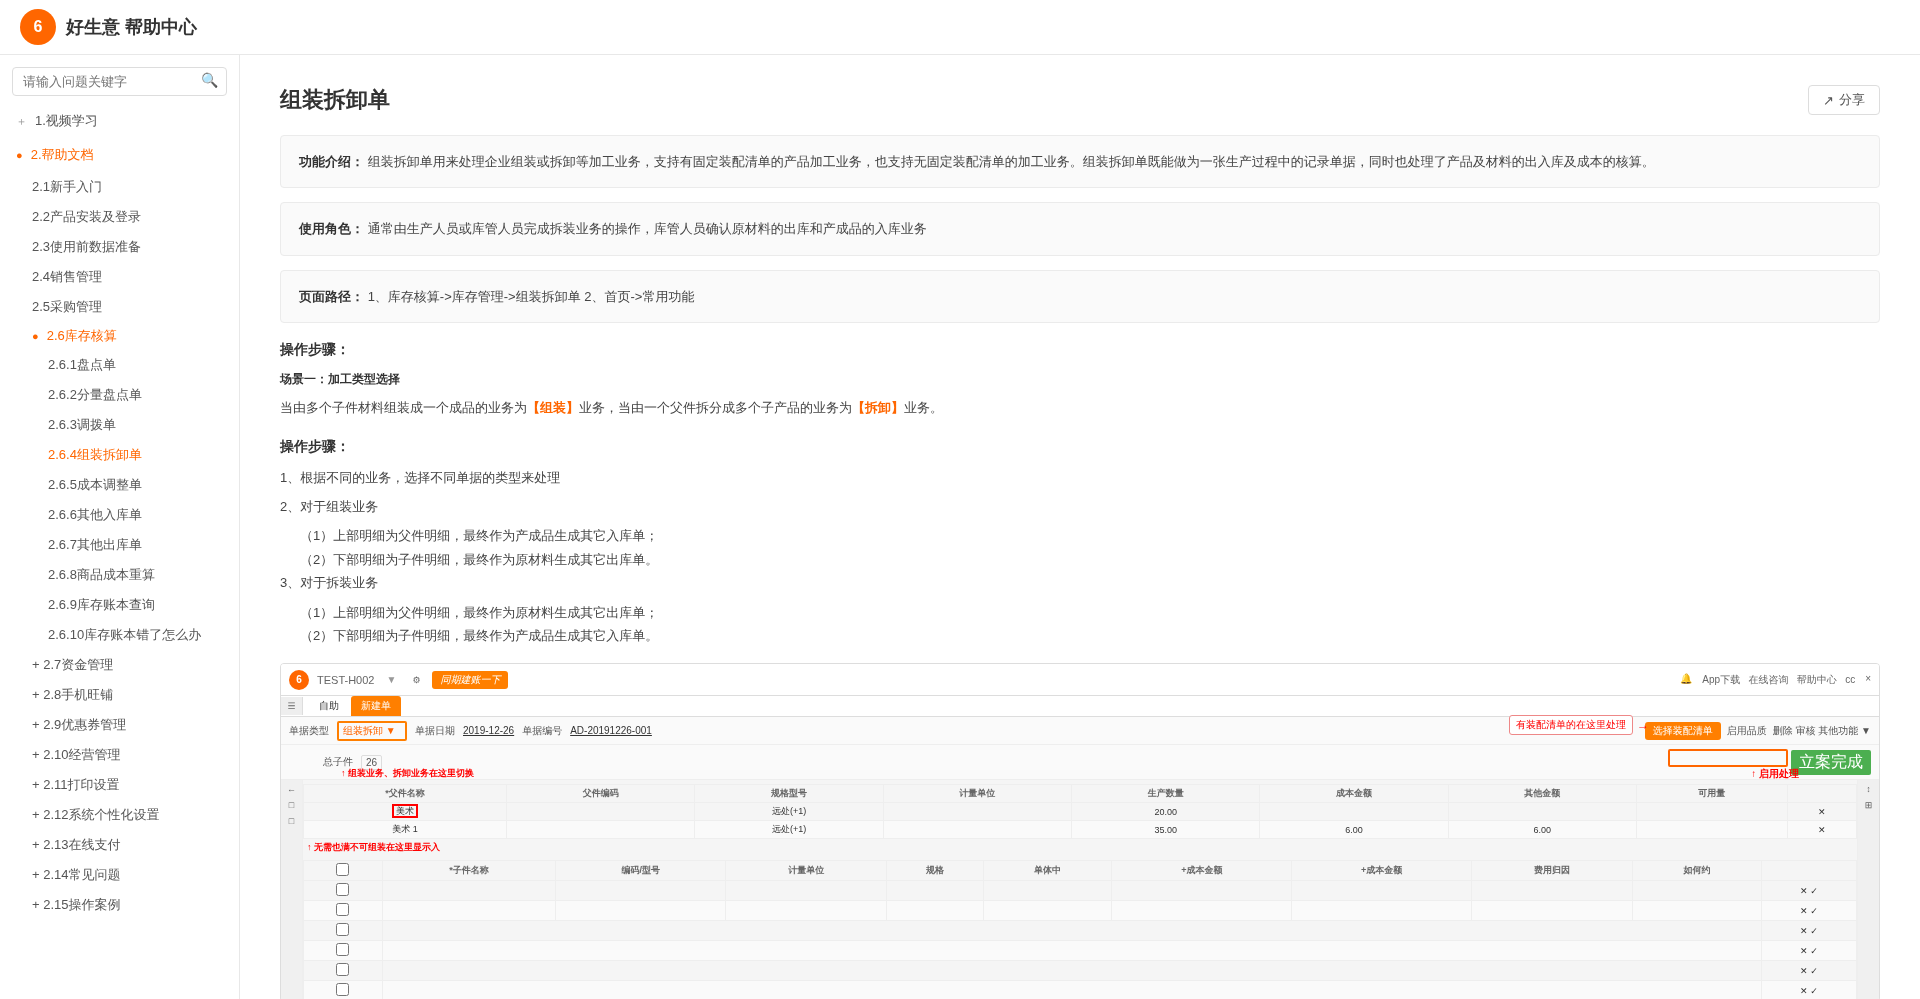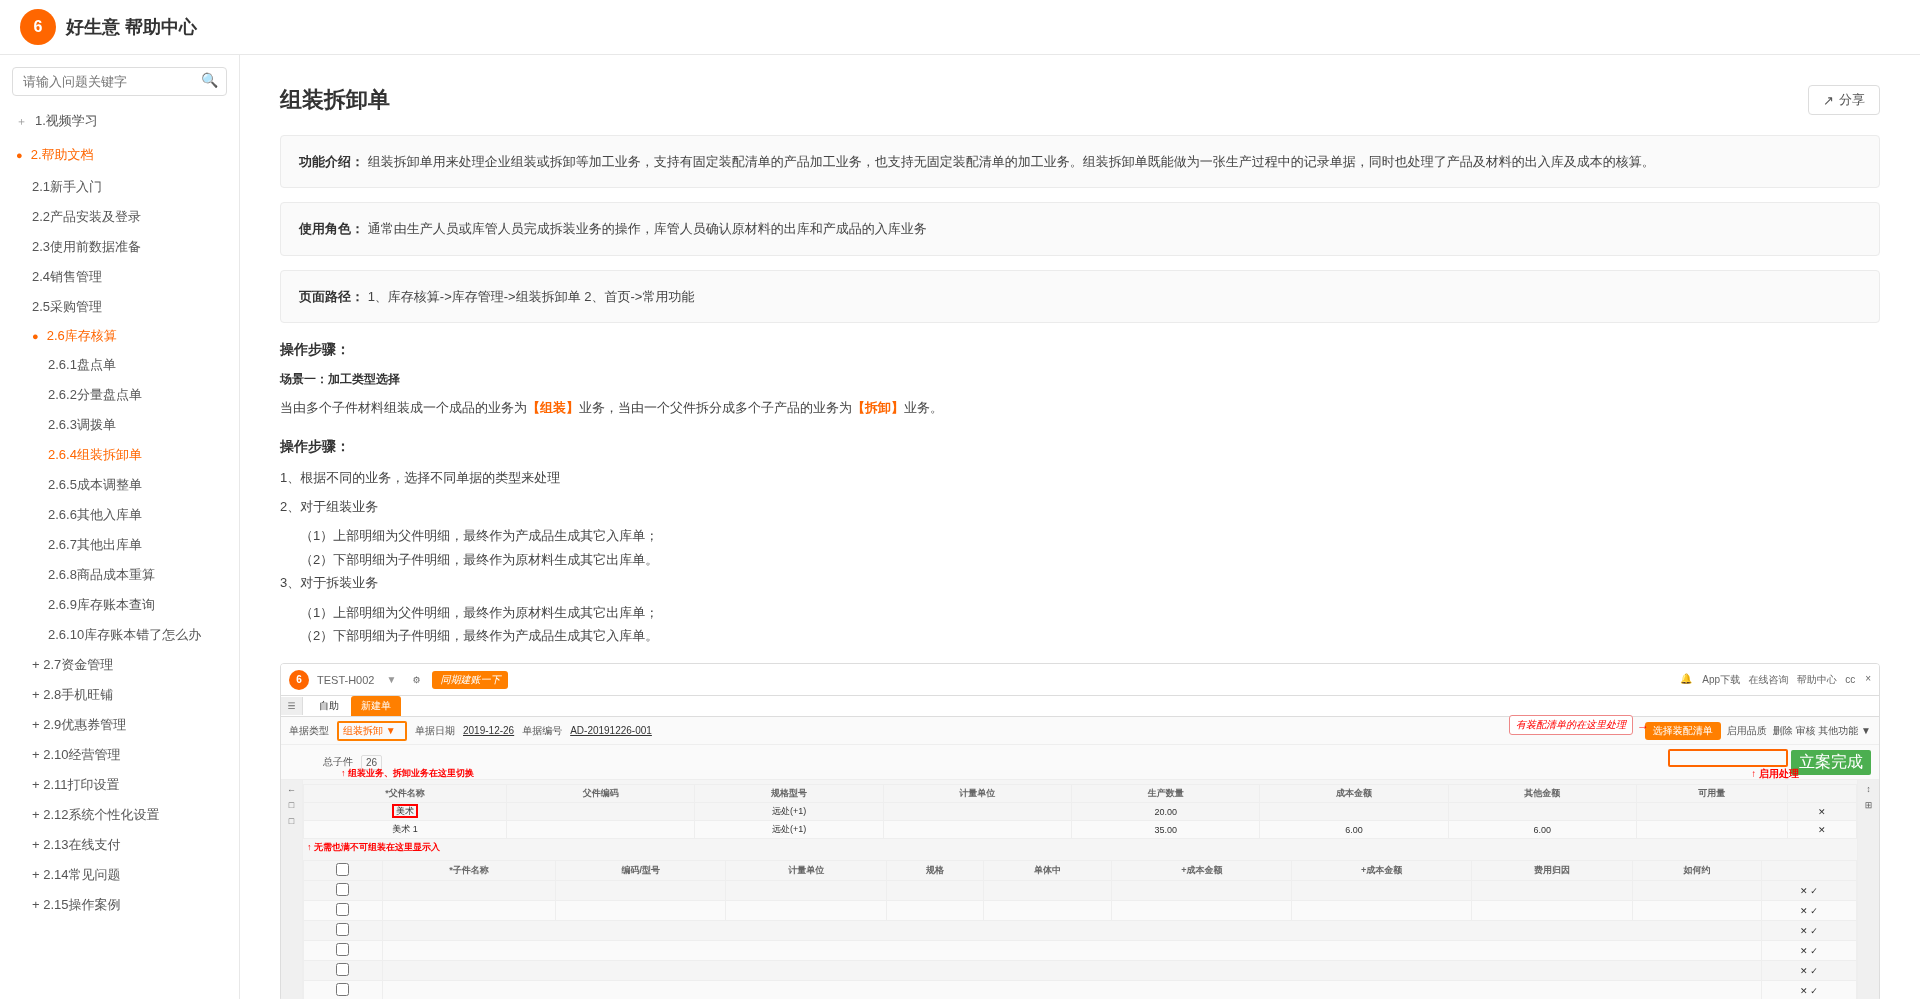--- a/index.html
+++ b/index.html
@@ -480,21 +480,21 @@
             <span class="app-toolbar-value">2019-12-26</span>
             <span class="app-toolbar-label">单据编号</span>
             <span class="app-toolbar-value">AD-20191226-001</span>
             <span style="margin-left: auto; display:flex; align-items:center; gap:6px;">
               <button style="background:#ff7f00;color:#fff;border:none;border-radius:3px;padding:2px 8px;font-size:10px;">选择装配清单</button>
               <span style="font-size:10px; color:#555;">启用品质</span>
               <span style="font-size:10px; color:#555;">删除 审核 其他功能 ▼</span>
             </span>
           </div>
 
-          <div style="position:absolute; top:-2px; right:230px; display:flex; align-items:center; gap:4px;font-style:italic;">
+          <div style="position:absolute; top:-2px; right:230px; display:flex; align-items:center; gap:4px;">
             <span class="annotation-bubble">有装配清单的在这里处理</span>
             <span style="color:red; font-size:12px;">→</span>
           </div>
         </div>
 
         <div style="display:flex; background:#fafafa; border-bottom:1px solid #eee; padding:4px 8px; font-size:10px; color:#555; align-items:center; gap:8px; position:relative;">
           <div style="width:22px; border-right:1px solid #eee; margin-right:4px;"></div>
           <span>总子件</span>
           <span style="border:1px solid #ddd; border-radius:2px; padding:1px 4px;">26</span>
 

